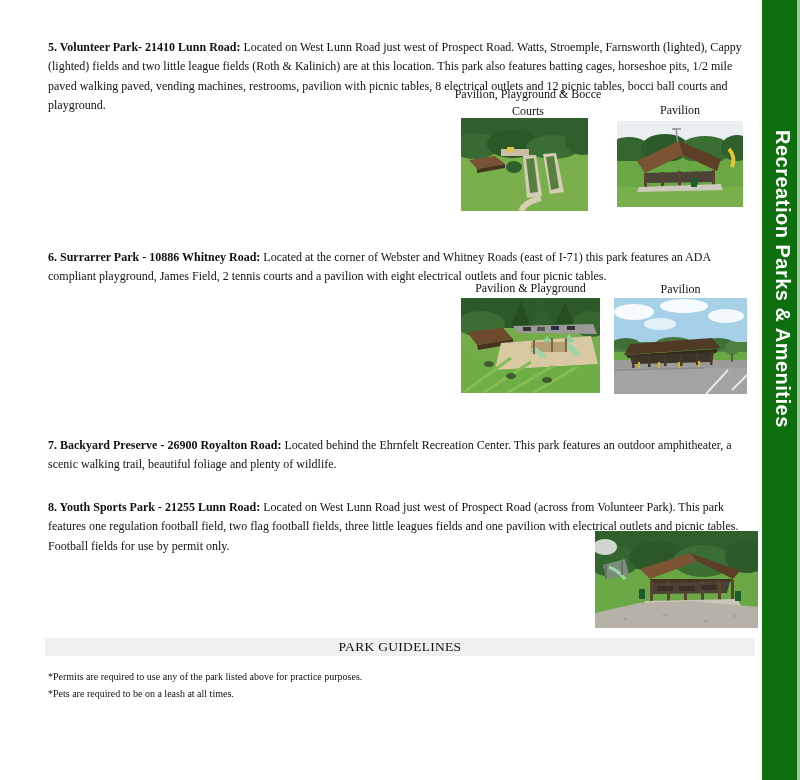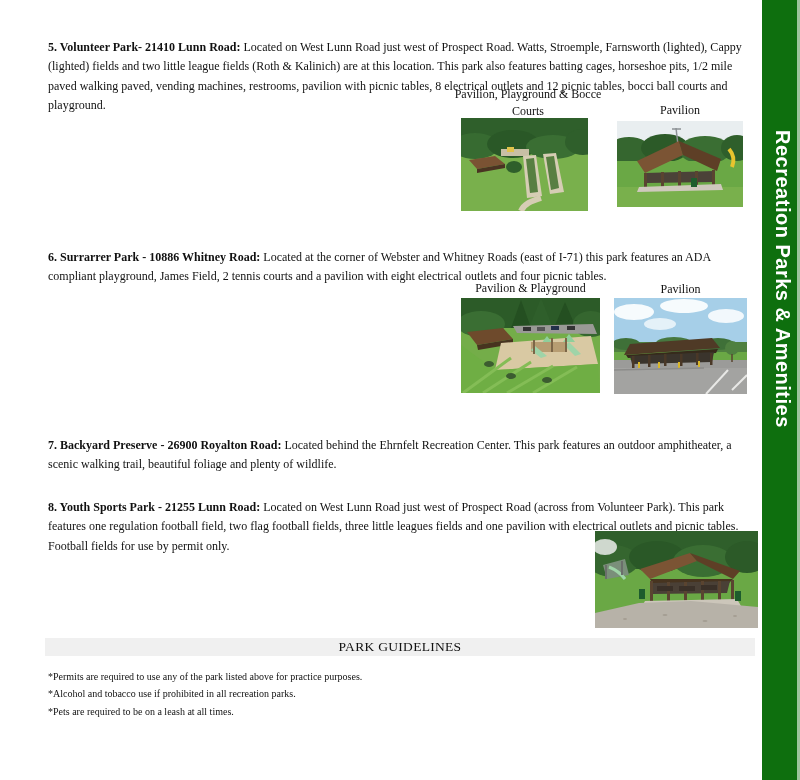--- a/index.html
+++ b/index.html
@@ -193,21 +193,20 @@
       <ellipse cx="110" cy="90" rx="2.5" ry="1" fill="#a49e93"></ellipse>
       <ellipse cx="140" cy="85" rx="2" ry="1" fill="#a49e93"></ellipse>
     </svg>
   </div>
 
   <div class="gbar" style="background: rgb(240, 240, 240);">
     <span class="gtitle">PARK GUIDELINES</span>
   </div>
   <div class="glist">
     <div>*Permits are required to use any of the park listed above for practice purposes.</div>
-    <div>*Alcohol and tobacco use if prohibited in all recreation parks.</div>
     <div>*Pets are required to be on a leash at all times.</div>
   </div>
 
   <div class="sidebar">
     <div class="bar-main" style="background: rgb(14, 111, 14);"></div>
     <div class="bar-edge" style="background: rgb(156, 196, 156);"></div>
   </div>
   <div class="sidebar-label">Recreation Parks &amp; Amenities</div>
 
 </div>

